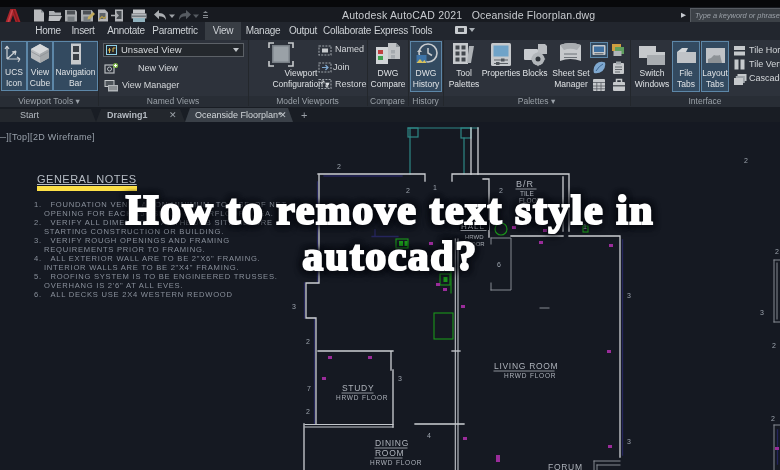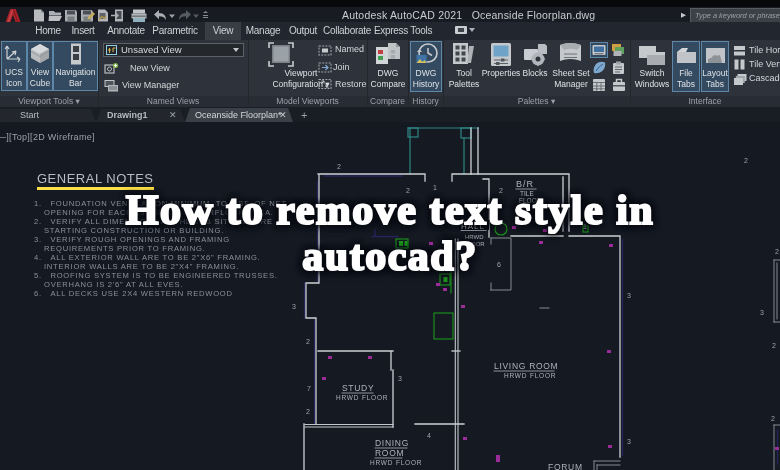--- a/index.html
+++ b/index.html
@@ -144,21 +144,21 @@
     <path d="M2,5 h3 m-1.5,-2 v5 M7,3 v4 m0,-4 h2.5" stroke="#d9b64e" stroke-width="1" fill="none"></path>
   </svg>
   <div class="abs" style="left:121px;top:44px;font-size:9.5px;line-height:12px;color:#d6d9dc;">Unsaved View</div>
   <div class="abs" style="left:233px;top:48px;width:0;height:0;border-left:3.5px solid transparent;border-right:3.5px solid transparent;border-top:4px solid #c0c4c8;"></div>
   <svg class="abs" style="left:104px;top:62px" width="15" height="13" viewBox="0 0 15 13">
     <rect x="1" y="3" width="9" height="8" fill="none" stroke="#b9bdc1" stroke-width="1.2"></rect>
     <circle cx="5.5" cy="7" r="2" fill="none" stroke="#b9bdc1" stroke-width="1"></circle>
     <circle cx="11.5" cy="3.5" r="2.6" fill="#7db24a"></circle>
     <path d="M11.5,2 v3 m-1.5,-1.5 h3" stroke="#fff" stroke-width="1"></path>
   </svg>
-  <div class="small-row-txt" style="left:130px;top:62px;text-align:right;">New View</div>
+  <div class="small-row-txt" style="left:138px;top:62px;text-align:right;">New View</div>
   <svg class="abs" style="left:104px;top:79px" width="15" height="13" viewBox="0 0 15 13">
     <rect x="0.5" y="1" width="10" height="7" fill="#c2c5c8"></rect>
     <rect x="1.5" y="2" width="8" height="5" fill="#4e545a"></rect>
     <rect x="4" y="6" width="10" height="6.5" fill="#b2b6ba"></rect>
     <path d="M5,8 h8 m-8,2 h8" stroke="#52575c" stroke-width="0.8"></path>
   </svg>
   <div class="small-row-txt" style="left:122px;top:79px;">View Manager</div>
   <div class="plabel" style="left:98px;width:150px;">Named Views</div>
 
   <svg class="abs" style="left:268px;top:42px" width="26" height="25" viewBox="0 0 26 25">
@@ -430,21 +430,21 @@
         <text x="375" y="446" font-size="8.5" letter-spacing="0.7">DINING</text>
         <path d="M375,448 h32" stroke="#aeb3bb" stroke-width="0.8"></path>
         <text x="375" y="456" font-size="8.5" letter-spacing="0.7">ROOM</text>
         <path d="M375,458 h27" stroke="#aeb3bb" stroke-width="0.8"></path>
         <text x="370" y="465" font-size="6.5" letter-spacing="0.8">HRWD  FLOOR</text>
         <text x="548" y="470" font-size="8.5" letter-spacing="0.7">FORUM</text>
       </g>
     </g>
   </svg>
   <div class="abs" style="left:37px;top:169px;color:#b7bdc5;">
-    <div style="font-size:13px;letter-spacing:0.5px;border-bottom:3px solid #fde047;display:inline-block;padding-bottom:1px;">GENERAL NOTES</div>
+    <div style="font-size:11px;letter-spacing:0.5px;border-bottom:5px solid #fde047;display:inline-block;padding-bottom:1px;text-decoration:underline;">GENERAL NOTES</div>
     <div id="notes" style="margin-top:9px;margin-left:-3px;font-size:7.6px;line-height:9px;color:#8a919c;letter-spacing:0.75px;white-space:nowrap;">
       <div>1.&nbsp;&nbsp;&nbsp;FOUNDATION VENTILATION MINIMUM. TO 1 SF. OF NET</div>
       <div style="padding-left:10px;">OPENING FOR EACH 150 SF. OF UNDERFLOOR AREA.</div>
       <div>2.&nbsp;&nbsp;&nbsp;VERIFY ALL DIMENSIONS AT THE JOB SITE BEFORE</div>
       <div style="padding-left:10px;">STARTING CONSTRUCTION OR BUILDING.</div>
       <div>3.&nbsp;&nbsp;&nbsp;VERIFY ROUGH OPENINGS AND FRAMING</div>
       <div style="padding-left:10px;">REQUIREMENTS PRIOR TO FRAMING.</div>
       <div>4.&nbsp;&nbsp;&nbsp;ALL EXTERIOR WALL ARE TO BE 2"X6" FRAMING.</div>
       <div style="padding-left:10px;">INTERIOR WALLS ARE TO BE 2"X4" FRAMING.</div>
       <div>5.&nbsp;&nbsp;&nbsp;ROOFING SYSTEM IS TO BE ENGINEERED TRUSSES.</div>

